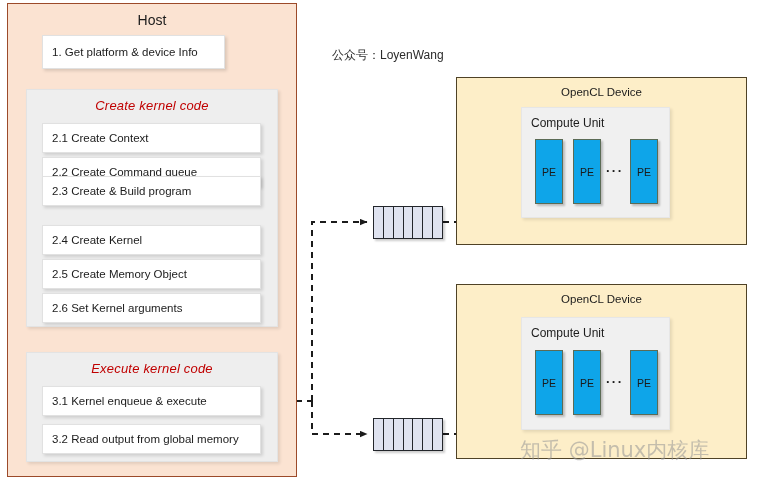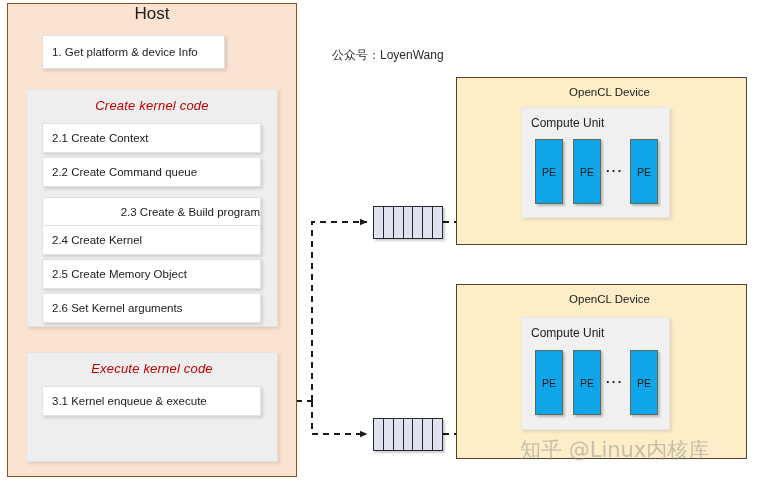--- a/index.html
+++ b/index.html
@@ -28,24 +28,24 @@
     top: 3px;
     width: 290px;
     height: 474px;
     background: #fbe3d2;
     border: 1.5px solid #9c4a2a;
     box-sizing: border-box;
   }
   .host-title {
     position: absolute;
     left: 0;
-    top: 0;
+    top: 8px;
     width: 100%;
     text-align: center;
-    font-size: 17px;
+    font-size: 14px;
     color: #1b1b1b;
   }
 
   
   .group-box {
     position: absolute;
     background: #eeeeee;
     border: 1px solid #e3e3e3;
     box-sizing: border-box;
     box-shadow: 2px 2px 3px rgba(0,0,0,0.10);
@@ -87,21 +87,20 @@
     box-sizing: border-box;
   }
   .device-title {
     position: absolute;
     left: 0;
     top: 8px;
     width: 100%;
     text-align: center;
     font-size: 11.5px;
     color: #1b1b1b;
-    padding-left: 8px;
   }
   .cu-box {
     position: absolute;
     background: #f0f0f0;
     border: 1px solid #e6e6e6;
     box-sizing: border-box;
     box-shadow: 2px 2px 3px rgba(0,0,0,0.10);
   }
   .cu-title {
     position: absolute;
@@ -201,39 +200,42 @@
   <div class="group-box" style="left:26px;top:89px;width:252px;height:238px;">
     <div class="group-title">Create kernel code</div>
   </div>
 
   <div class="step-box" style="left:42px;top:123px;width:219px;height:30px;">
     <span>2.1 Create Context</span>
   </div>
   <div class="step-box" style="left:42px;top:157px;width:219px;height:30px;">
     <span>2.2 Create Command queue</span>
   </div>
-  <div class="step-box" style="left:42px;top:197px;width:219px;height:30px;justify-content:flex-end;">
+  <div class="step-box" style="left:42px;top:176px;width:219px;height:30px;">
     <span>2.3 Create &amp; Build program</span>
   </div>
   <div class="step-box" style="left:42px;top:225px;width:219px;height:30px;">
     <span>2.4 Create Kernel</span>
   </div>
   <div class="step-box" style="left:42px;top:259px;width:219px;height:30px;">
     <span>2.5 Create Memory Object</span>
   </div>
   <div class="step-box" style="left:42px;top:293px;width:219px;height:30px;">
     <span>2.6 Set Kernel arguments</span>
   </div>
 
   <div class="group-box" style="left:26px;top:352px;width:252px;height:110px;">
     <div class="group-title">Execute kernel code</div>
   </div>
 
   <div class="step-box" style="left:42px;top:386px;width:219px;height:30px;">
     <span>3.1 Kernel enqueue &amp; execute</span>
+  </div>
+  <div class="step-box" style="left:42px;top:424px;width:219px;height:30px;">
+    <span>3.2 Read output from global memory</span>
   </div>
 
   <div class="queue" style="left:373px;top:206px;width:70px;height:33px;">
     <div class="cell"></div>
     <div class="cell"></div>
     <div class="cell"></div>
     <div class="cell"></div>
     <div class="cell"></div>
     <div class="cell"></div>
     <div class="cell"></div>

